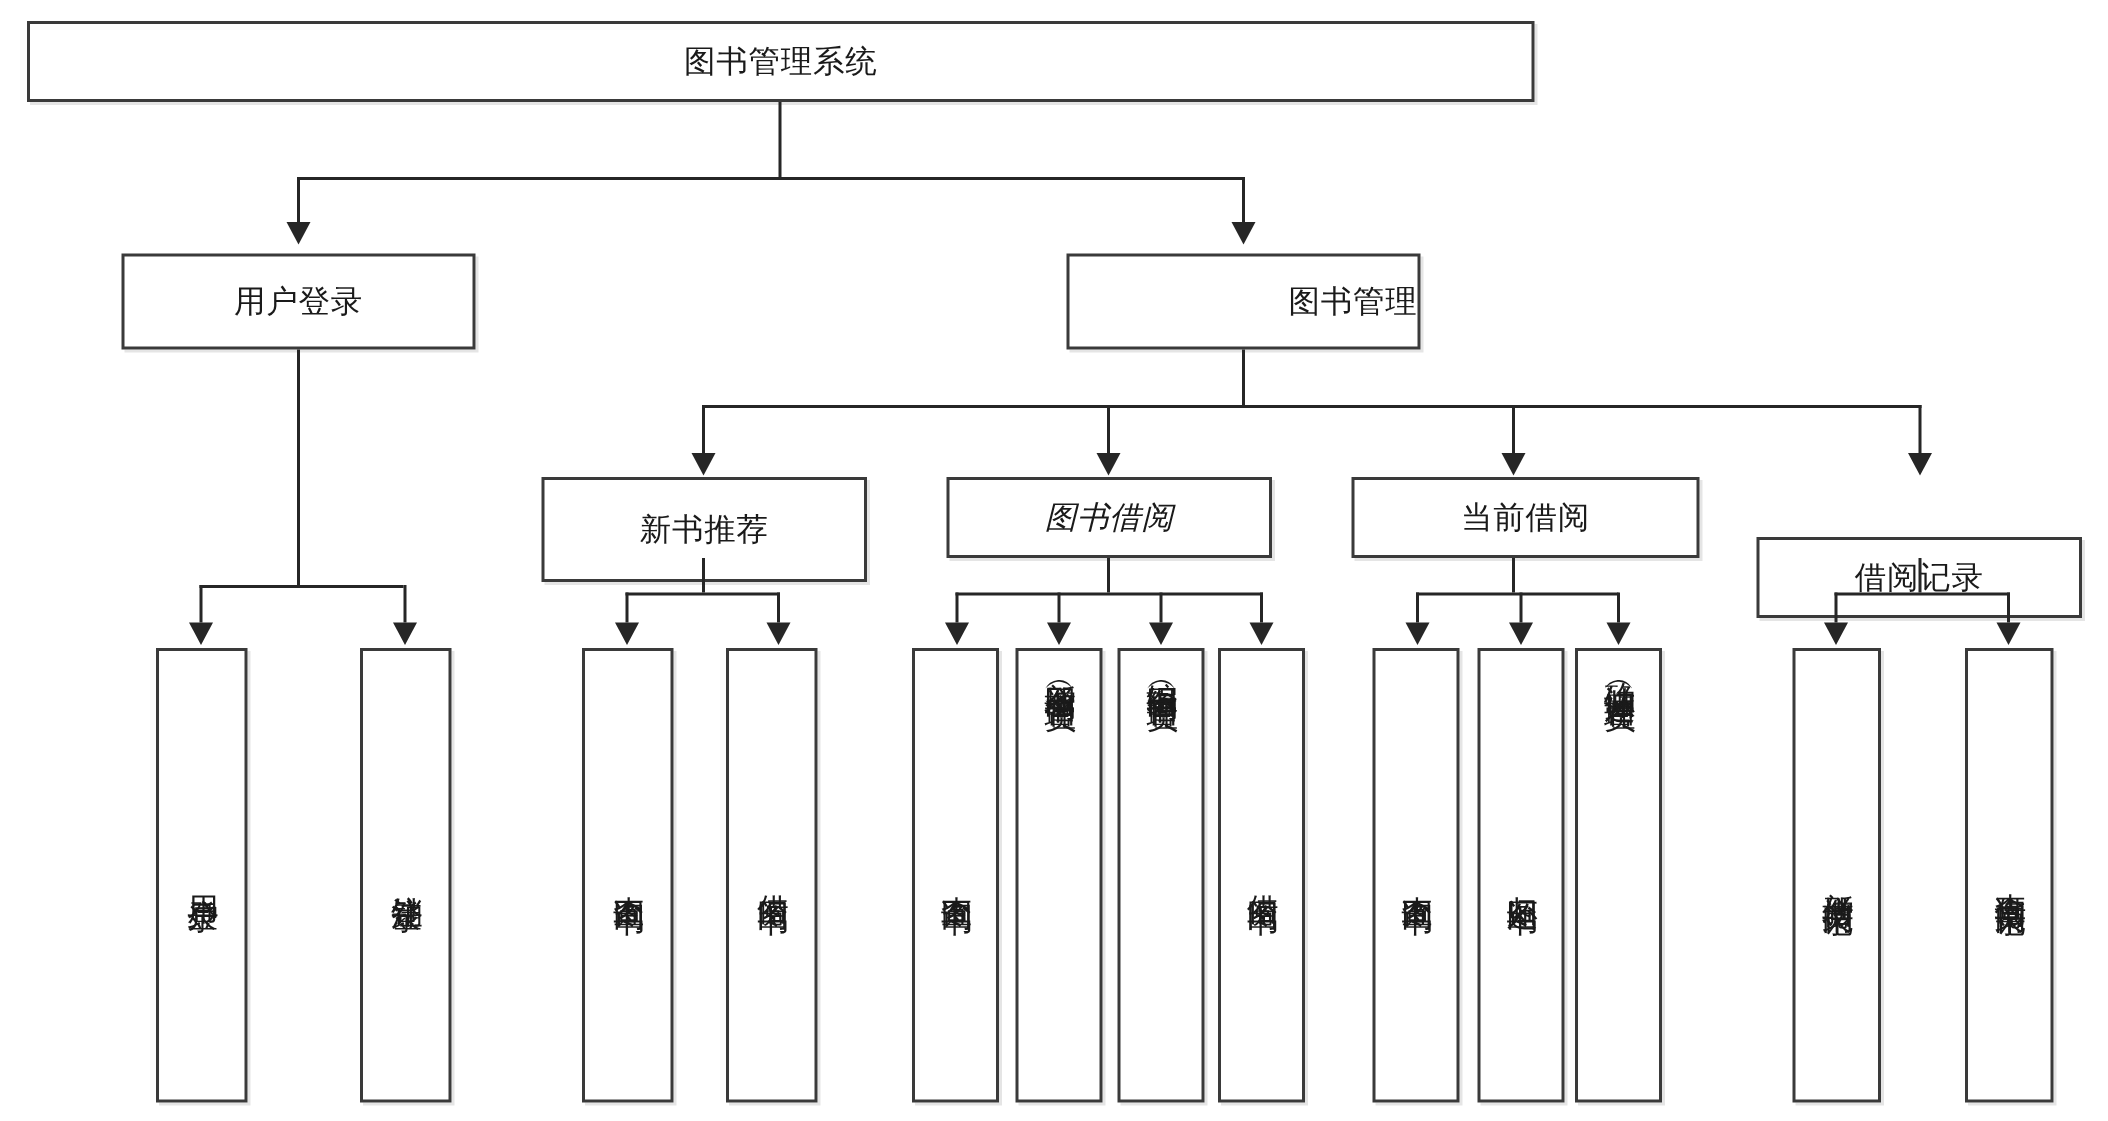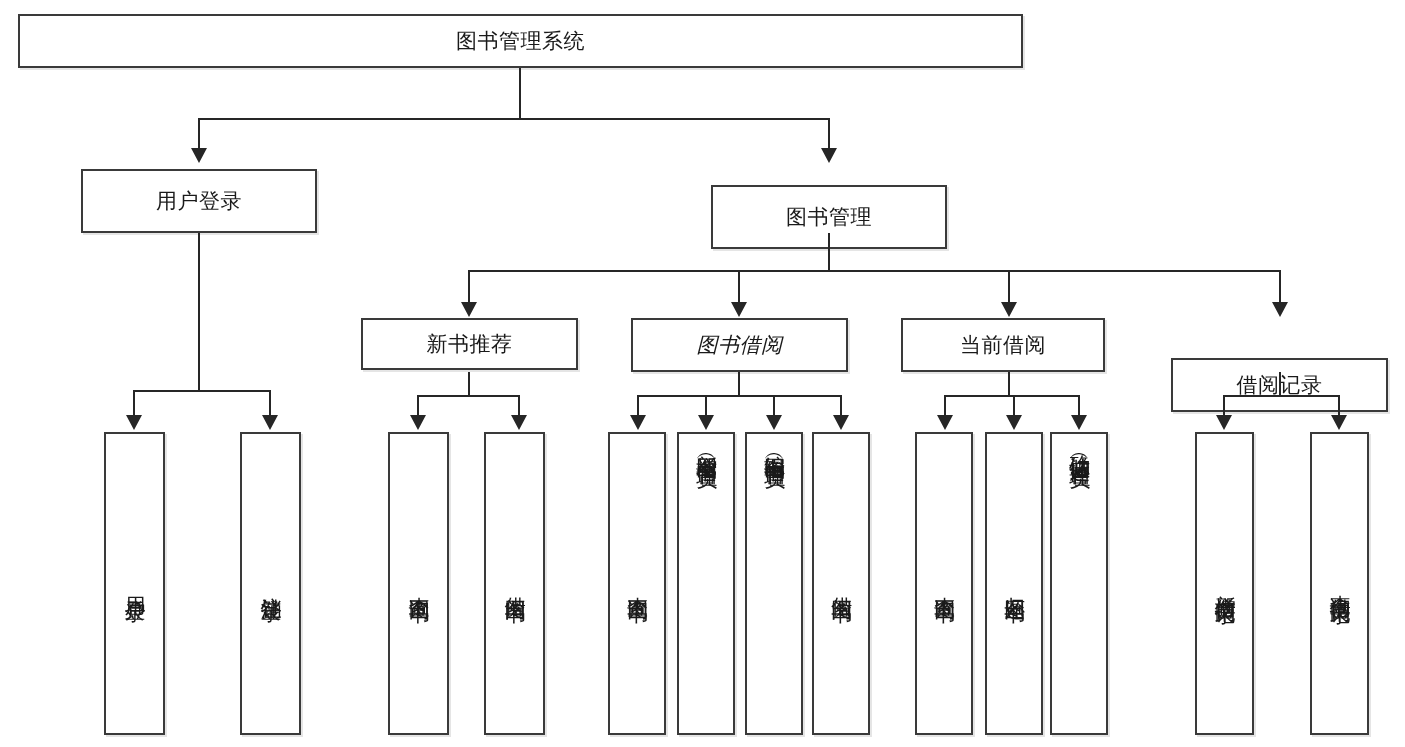--- a/index.html
+++ b/index.html
@@ -96,21 +96,21 @@
   <div class="hline" style="left:198px; top:118px; width:632px; height:2px;"></div>
 
   <div class="vline" style="left:198px; top:118px; width:2px; height:30px;"></div>
   <div class="arrow" style="left:191px; top:148px;"></div>
   <div class="vline" style="left:828px; top:118px; width:2px; height:30px;"></div>
   <div class="arrow" style="left:821px; top:148px;"></div>
 
   <div class="node" style="left:81px; top:169px; width:236px; height:64px;">
     <span class="label">用户登录</span>
   </div>
-  <div class="node" style="left:711px; top:185px; width:236px; height:64px;">
+  <div class="node" style="left:711px; top:169px; width:236px; height:64px;justify-content:flex-end;">
     <span class="label">图书管理</span>
   </div>
 
   <div class="vline" style="left:198px; top:233px; width:2px; height:157px;"></div>
   <div class="hline" style="left:133px; top:390px; width:136px; height:2px;"></div>
   <div class="vline" style="left:133px; top:390px; width:2px; height:25px;"></div>
   <div class="arrow" style="left:126px; top:415px;"></div>
   <div class="vline" style="left:269px; top:390px; width:2px; height:25px;"></div>
   <div class="arrow" style="left:262px; top:415px;"></div>
 
@@ -118,27 +118,27 @@
   <div class="hline" style="left:468px; top:270px; width:813px; height:2px;"></div>
   <div class="vline" style="left:468px; top:270px; width:2px; height:32px;"></div>
   <div class="arrow" style="left:461px; top:302px;"></div>
   <div class="vline" style="left:738px; top:270px; width:2px; height:32px;"></div>
   <div class="arrow" style="left:731px; top:302px;"></div>
   <div class="vline" style="left:1008px; top:270px; width:2px; height:32px;"></div>
   <div class="arrow" style="left:1001px; top:302px;"></div>
   <div class="vline" style="left:1279px; top:270px; width:2px; height:32px;"></div>
   <div class="arrow" style="left:1272px; top:302px;"></div>
 
-  <div class="node" style="left:361px; top:318px; width:217px; height:52px;">
+  <div class="node" style="left:361px; top:318px; width:217px; height:70px;">
     <span class="label">新书推荐</span>
   </div>
   <div class="node" style="left:631px; top:318px; width:217px; height:54px;font-style:italic;">
     <span class="label">图书借阅</span>
   </div>
-  <div class="node" style="left:901px; top:318px; width:204px; height:54px;">
+  <div class="node" style="left:901px; top:318px; width:232px; height:54px;">
     <span class="label">当前借阅</span>
   </div>
   <div class="node" style="left:1171px; top:318px; width:217px; height:54px;margin-top:40px;">
     <span class="label">借阅记录</span>
   </div>
 
   <div class="vline" style="left:468px; top:372px; width:2px; height:23px;"></div>
   <div class="hline" style="left:417px; top:395px; width:103px; height:2px;"></div>
   <div class="vline" style="left:417px; top:395px; width:2px; height:20px;"></div>
   <div class="arrow" style="left:410px; top:415px;"></div>

